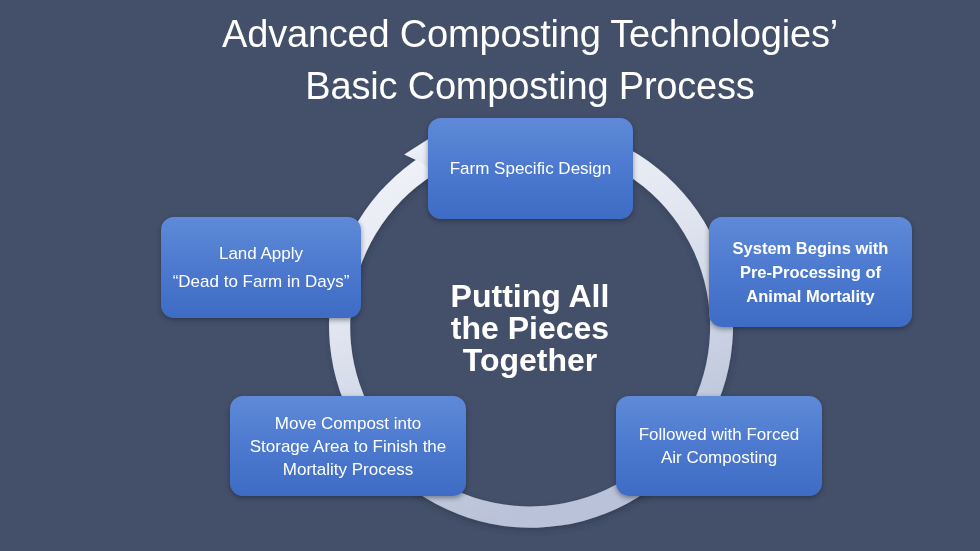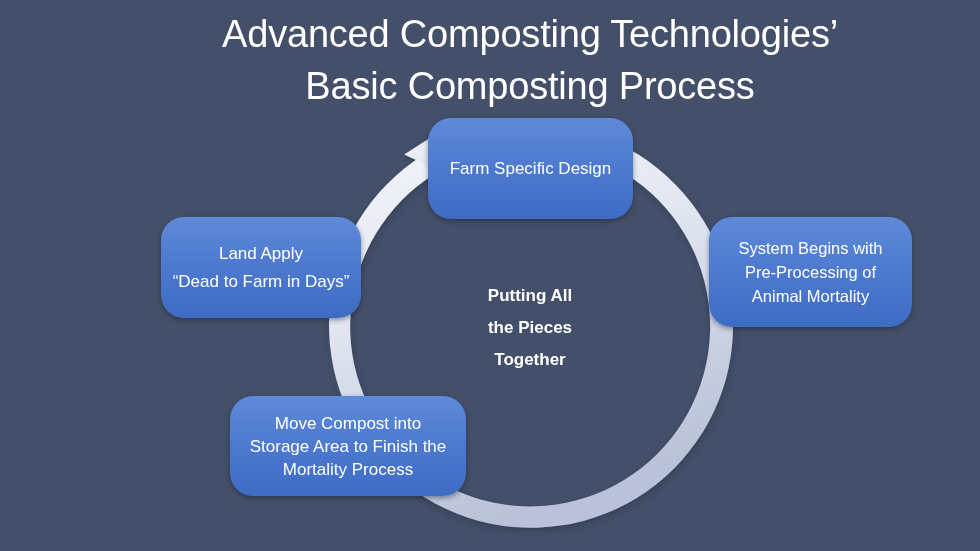--- a/index.html
+++ b/index.html
@@ -52,54 +52,54 @@
   }
 
   
   #center-caption {
     position: absolute;
     left: 390px;
     top: 280px;
     width: 200px;
     text-align: center;
     color: #ffffff;
-    font-size: 17px;
+    font-size: 32px;
     line-height: 32px;
     font-weight: bold;
     white-space: pre-line;
   }
 
   
   .node {
     position: absolute;
     box-sizing: border-box;
     display: flex;
     align-items: center;
     justify-content: center;
     text-align: center;
     color: #ffffff;
-    border-radius: 23px;
+    border-radius: 13px;
     background: linear-gradient(to bottom, #5f8ad8 0%, #4e7bd0 45%, #3e6cc4 100%);
     box-shadow: 0 2px 5px rgba(20,26,40,0.45);
     white-space: pre-line;
     padding: 4px 10px;
   }
 
   .node-label { display: block; width: 100%; }
 
   #node-top {
     left: 388px; top: 118px;
     width: 205px; height: 101px;
     font-size: 17px; line-height: 23px;
   }
   #node-right {
     left: 669px; top: 217px;
     width: 203px; height: 110px;
     font-size: 16.5px; line-height: 24px;
-    font-weight: normal;
+    font-weight: bold;
     justify-content: flex-end;
   }
   #node-bottom-right {
     left: 576px; top: 396px;
     width: 206px; height: 100px;
     font-size: 17px; line-height: 23px;
   }
   #node-bottom-left {
     left: 190px; top: 396px;
     width: 236px; height: 100px;
@@ -161,20 +161,24 @@
   <div class="node" id="node-top">
     <span class="node-label">Farm Specific Design</span>
   </div>
 
   <div class="node" id="node-right">
     <span class="node-label">System Begins with
 Pre-Processing of
 Animal Mortality</span>
   </div>
 
+  <div class="node" id="node-bottom-right">
+    <span class="node-label">Followed with Forced
+Air Composting</span>
+  </div>
 
   <div class="node" id="node-bottom-left">
     <span class="node-label">Move Compost into
 Storage Area to Finish the
 Mortality Process</span>
   </div>
 
   <div class="node" id="node-left">
     <span class="node-label">Land Apply
 “Dead to Farm in Days”</span>

